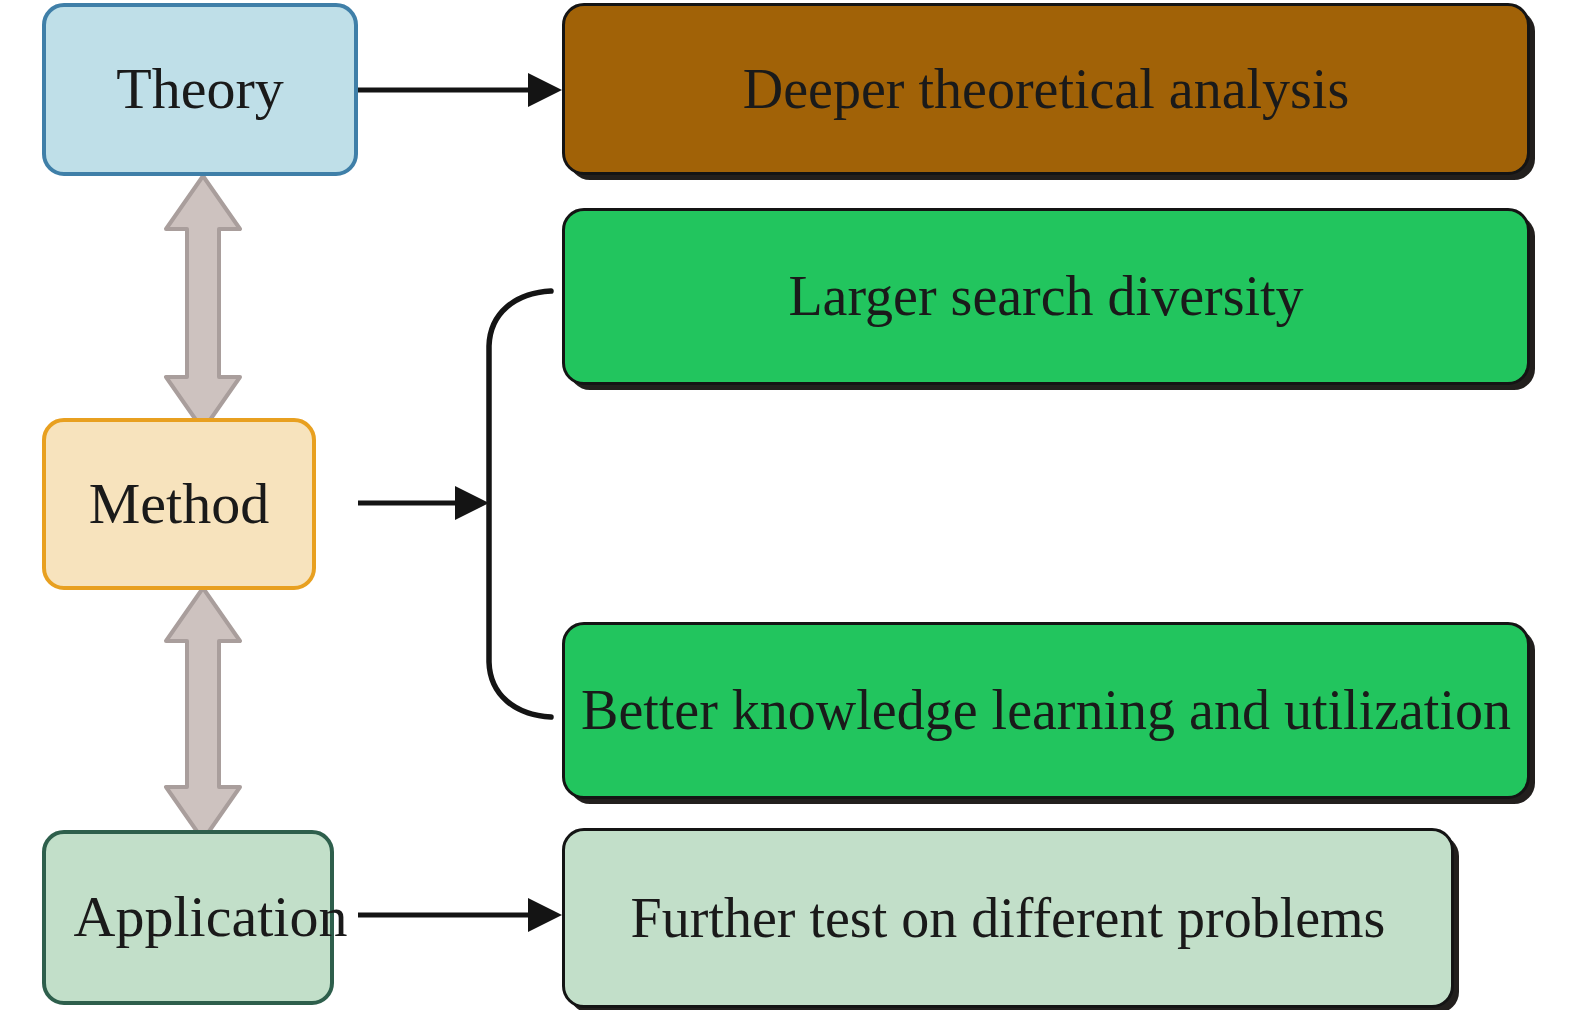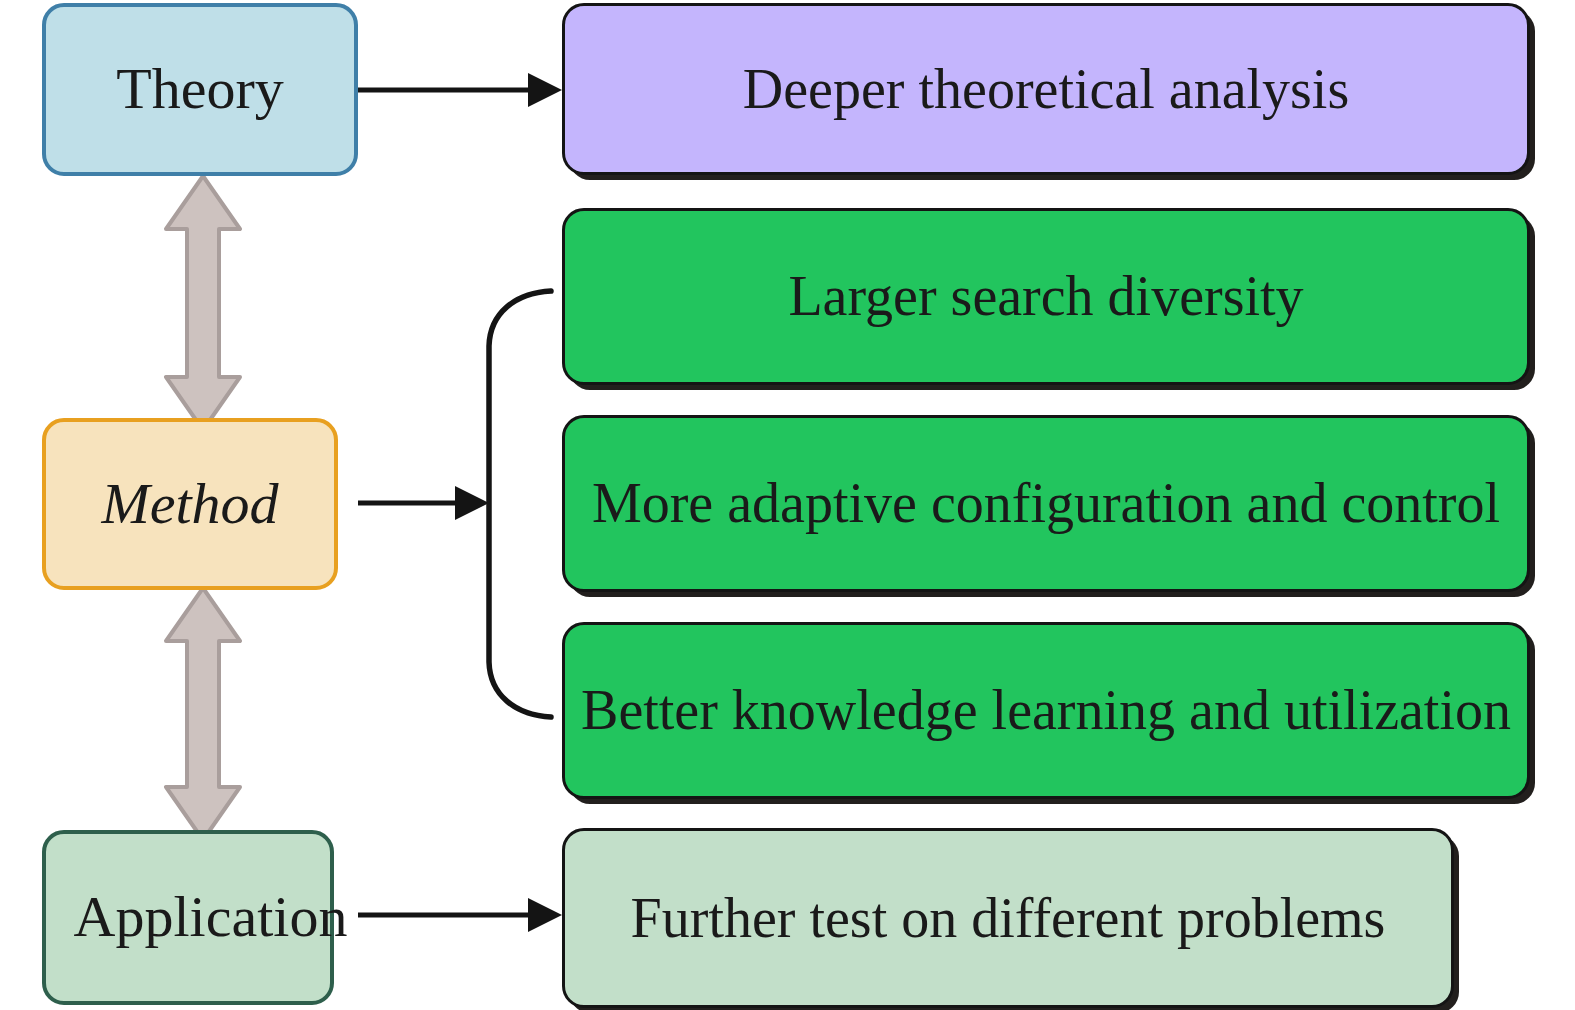--- a/index.html
+++ b/index.html
@@ -41,21 +41,21 @@
   .node.cat-theory      { background: #bfdfe8; border-color: #3f7fa8; }
   .node.cat-method      { background: #f7e3bd; border-color: #e8a020; }
   .node.cat-application { background: #c2dfc9; border-color: #2e5f4c; }
 
   
   .node.item {
     border: 3.5px solid #141414;
     box-shadow: 6px 6px 0 -1px rgba(15,12,10,0.92);
     font-size: 56px;
   }
-  .node.item-blue   { background: #c4b5fd; text-align: center; }
+  .node.item-blue   { background: #a16207; text-align: center; }
   .node.item-tan    { background: #22c55e; }
   .node.item-green  { background: #c2dfc9; }
 
   
   #links {
     position: absolute;
     left: 0;
     top: 0;
     width: 1575px;
     height: 1010px;
@@ -123,39 +123,36 @@
     <g>
       <line class="link-line" x1="358" y1="915" x2="540" y2="915"></line>
       <path class="link-head" d="M 562 915 L 528 898 L 528 932 Z"></path>
     </g>
   </svg>
 
   <div class="node cat cat-theory" style="left:42px; top:3px; width:316px; height:173px;">
     <span>Theory</span>
   </div>
 
-  <div class="node cat cat-method" style="left:42px; top:418px; width:296px; height:172px;font-style:italic;">
+  <div class="node cat cat-method" style="left:42px; top:418px; width:274px; height:172px;">
     <span>Method</span>
   </div>
 
   <div class="node cat cat-application" style="left:42px; top:830px; width:292px; height:175px;padding-left:45px;">
     <span>Application</span>
   </div>
 
   <div class="node item item-blue" style="left:562px; top:3px; width:968px; height:172px;">
     <span>Deeper theoretical analysis</span>
   </div>
 
   <div class="node item item-tan" style="left:562px; top:208px; width:968px; height:177px;">
     <span>Larger search diversity</span>
   </div>
 
-  <div class="node item item-tan" style="left:562px; top:415px; width:968px; height:177px;">
-    <span>More adaptive configuration and control</span>
-  </div>
 
   <div class="node item item-tan" style="left:562px; top:622px; width:968px; height:177px;">
     <span>Better knowledge learning and utilization</span>
   </div>
 
   <div class="node item item-green" style="left:562px; top:828px; width:892px; height:180px;">
     <span>Further test on different problems</span>
   </div>
 
 </div>

